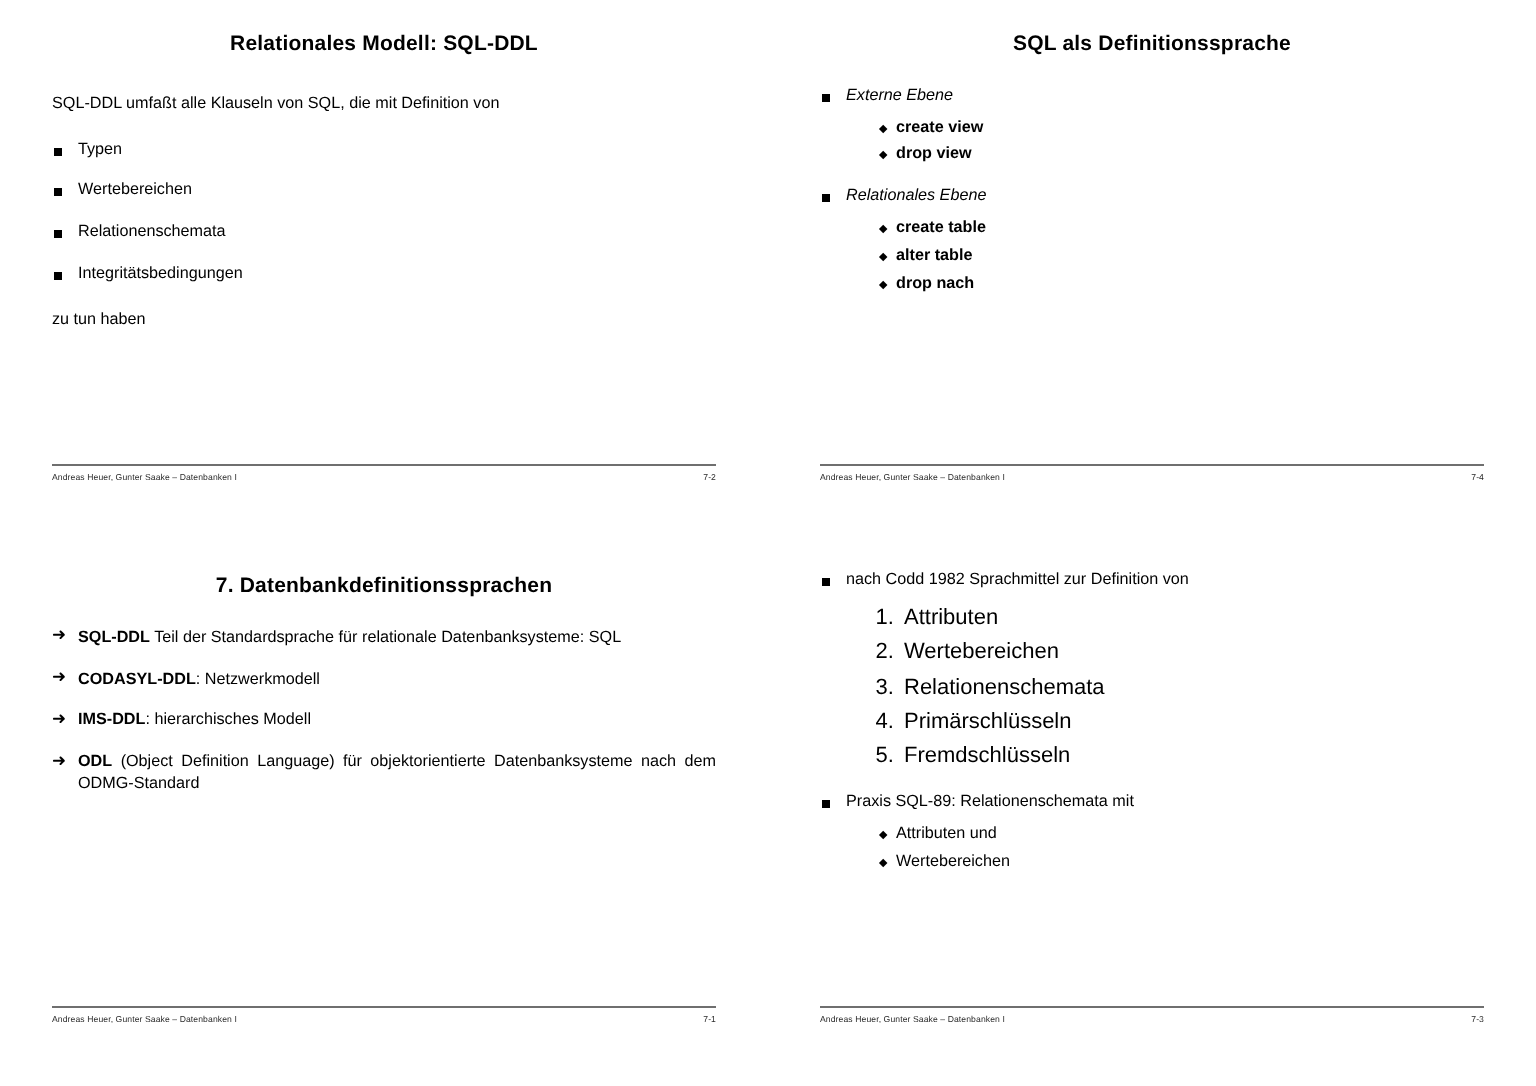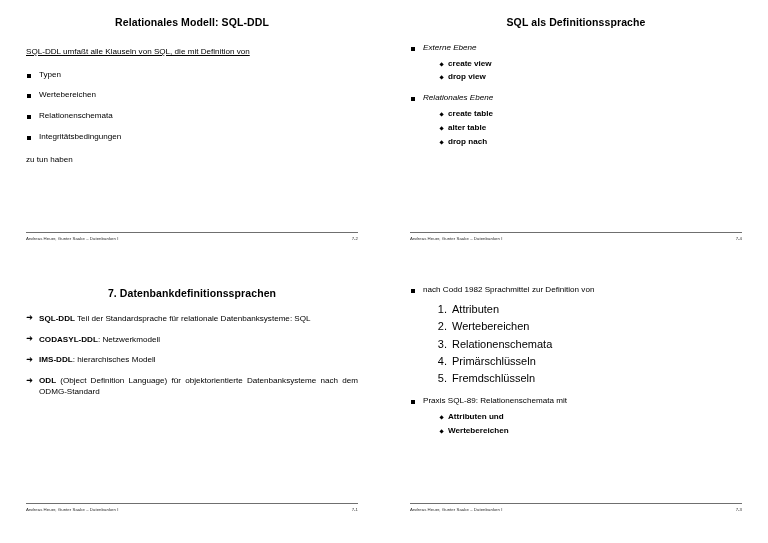--- a/index.html
+++ b/index.html
@@ -43,21 +43,20 @@
 
   .slide-body {
     margin-top: 14px;
     font-size: 8.1px;
     line-height: 1.35;
   }
 
   .intro-line {
     margin: 18px 0 12px 0;
     font-size: 8.1px;
-    text-decoration: underline;
   }
 
   .outro-line {
     margin: 12px 0 0 0;
     font-size: 8.1px;
   }
 
   
   ul.lvl1 {
     list-style: none;
@@ -119,21 +118,21 @@
     margin: 6px 0 0 0;
     padding: 0 0 0 27px;
     font-size: 11px;
   }
   ol.numlist > li {
     margin-bottom: 2.5px;
     padding-left: 2px;
   }
   ol.numlist > li:last-child { margin-bottom: 0; }
 
-  .tight-sub ul.lvl2 > li { font-weight: bold; }
+  .tight-sub ul.lvl2 > li { font-weight: normal; }
 
   .italic { font-style: italic; }
   .bold { font-weight: bold; }
 
   .justified {
     text-align: justify;
   }
 
   
   .slide-footer {

